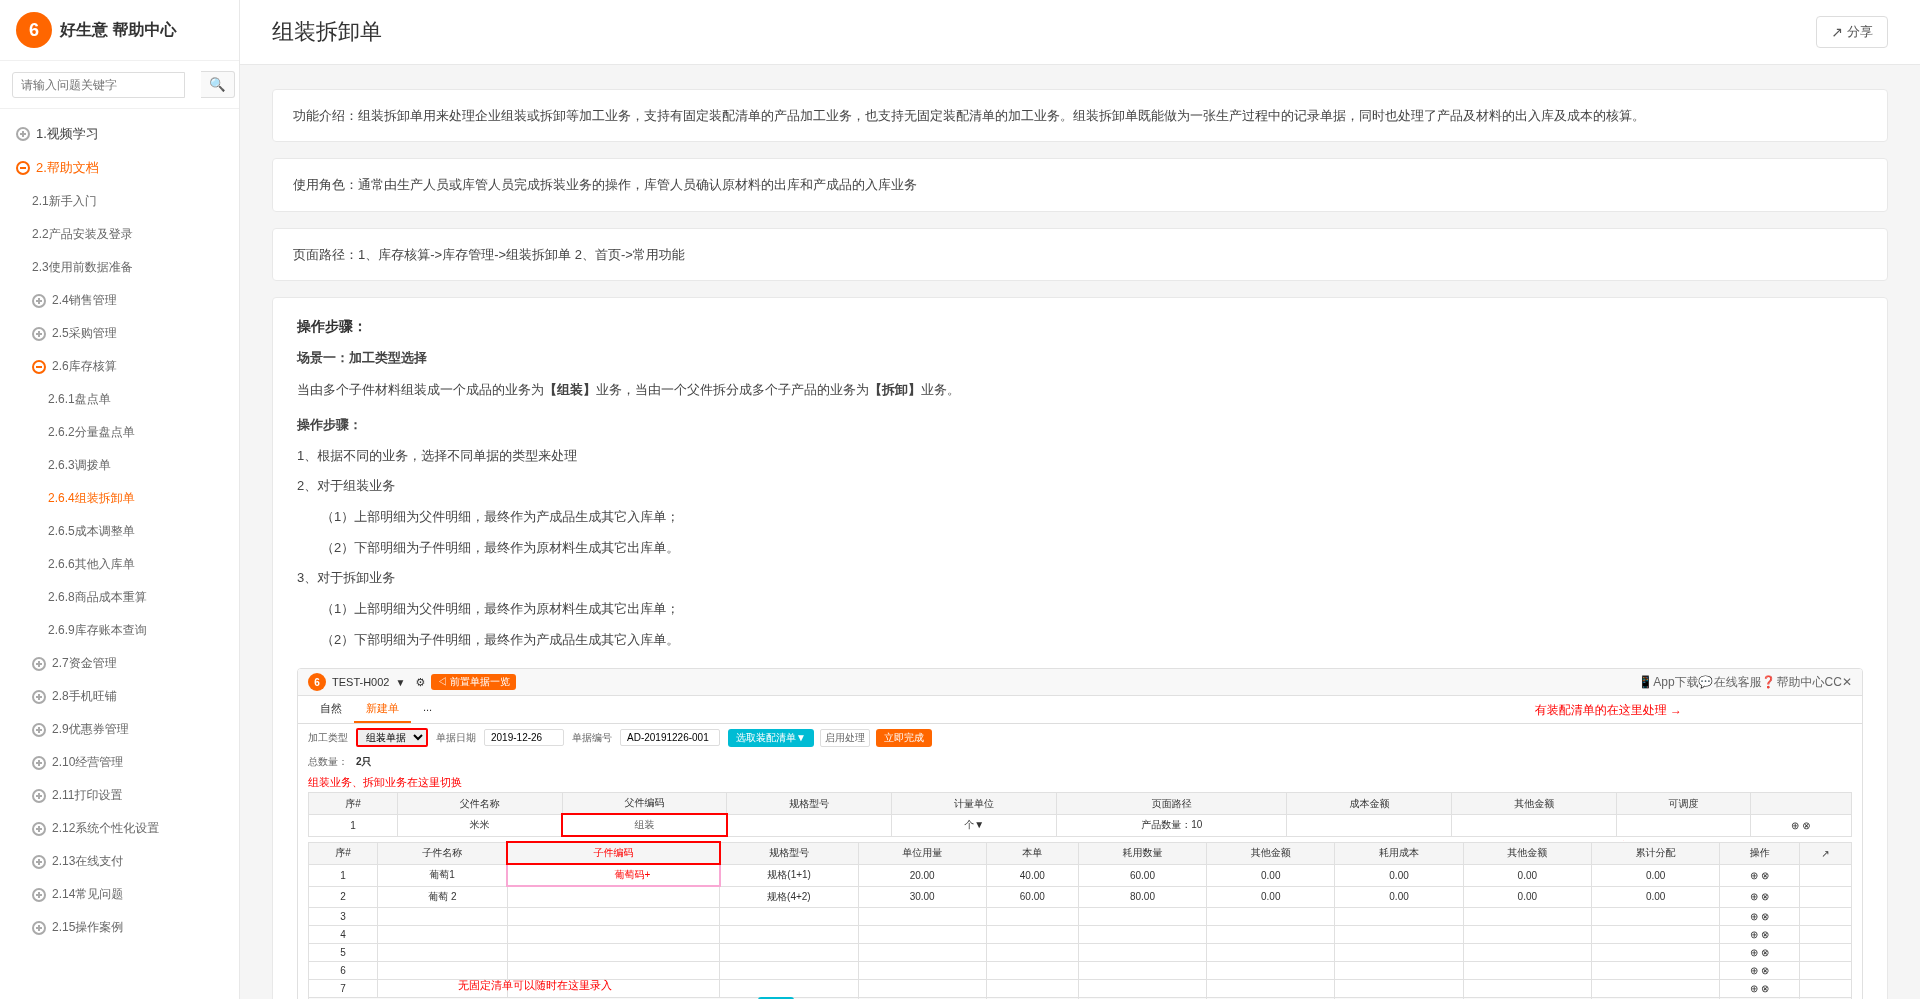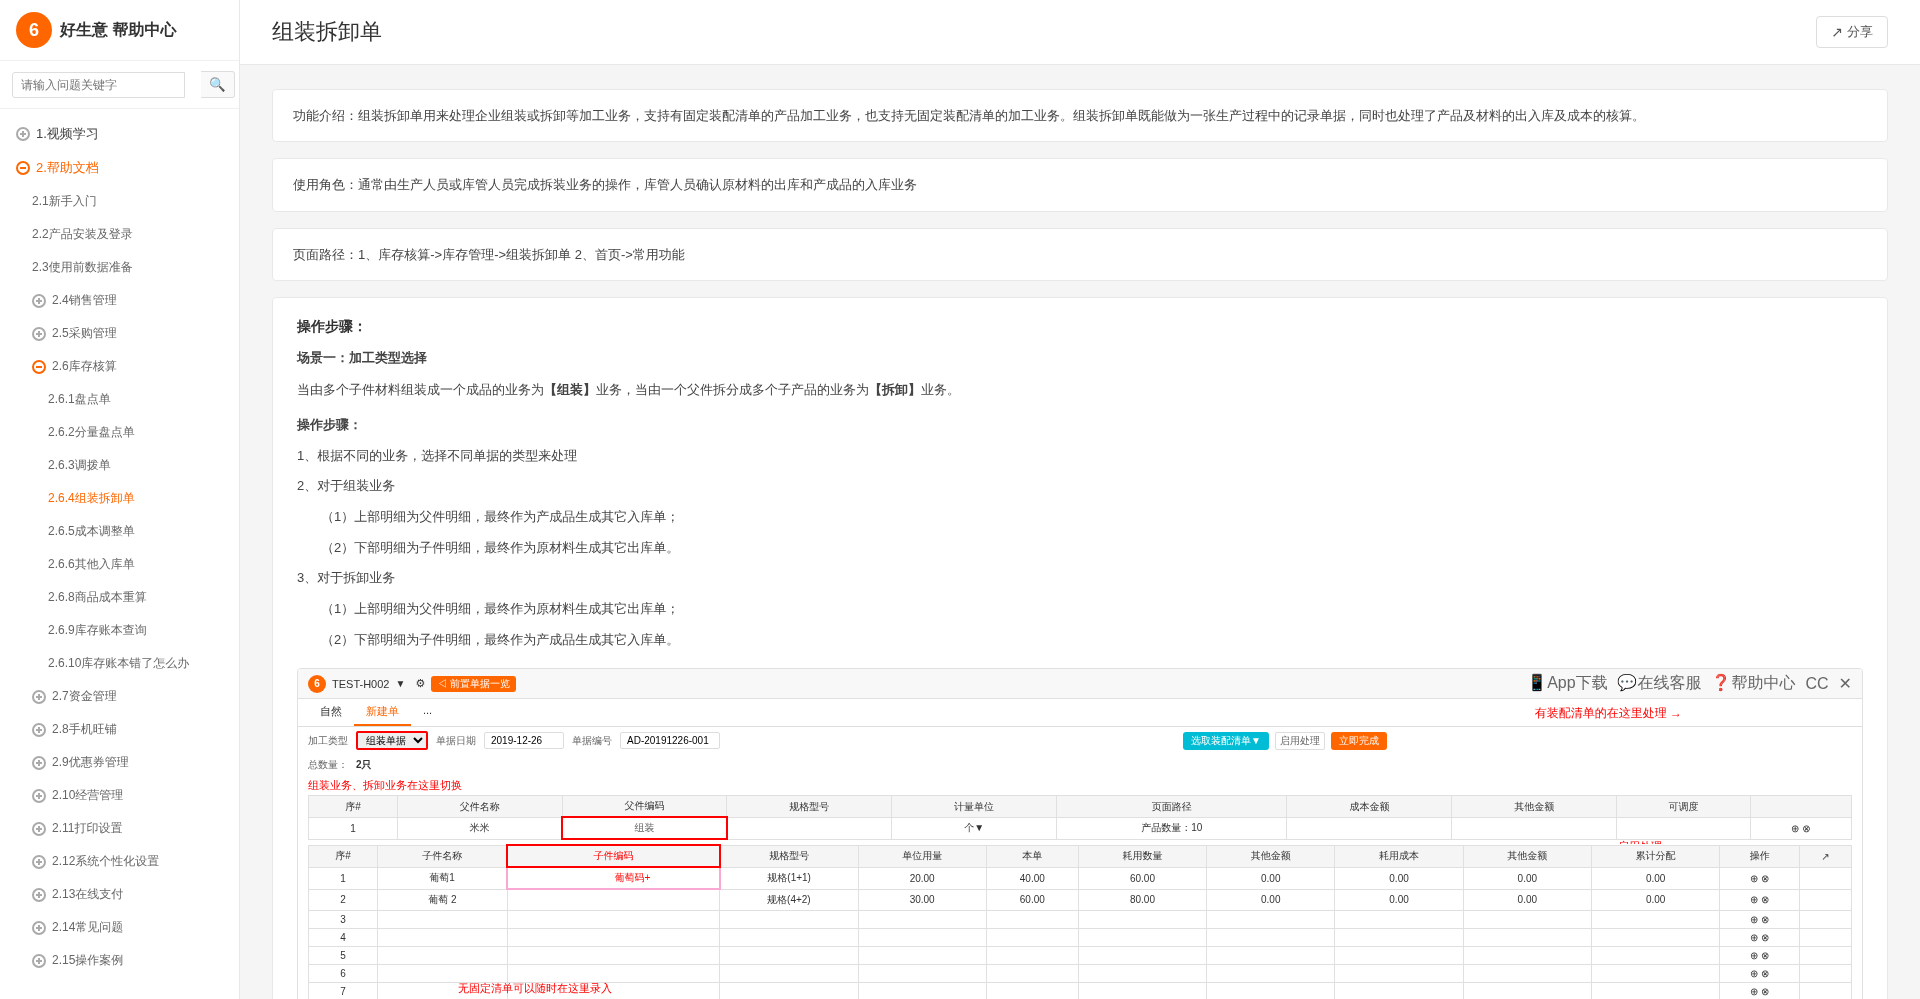--- a/index.html
+++ b/index.html
@@ -343,23 +343,20 @@
     </div>
     <div class="nav-item" style="padding-left:48px;font-size:12px;color:#666;">
       <span>2.6.6其他入库单</span>
     </div>
     <div class="nav-item" style="padding-left:48px;font-size:12px;color:#666;">
       <span>2.6.8商品成本重算</span>
     </div>
     <div class="nav-item" style="padding-left:48px;font-size:12px;color:#666;">
       <span>2.6.9库存账本查询</span>
     </div>
-    <div class="nav-item" style="padding-left:48px;font-size:12px;color:#666;">
-      <span>2.6.10库存账本错了怎么办</span>
-    </div>
 
     <div class="nav-item sub">
       <span class="circle-plus" style="border-color:#aaa;"></span>
       <span>2.7资金管理</span>
     </div>
     <div class="nav-item sub">
       <span class="circle-plus" style="border-color:#aaa;"></span>
       <span>2.8手机旺铺</span>
     </div>
     <div class="nav-item sub">
@@ -457,21 +454,21 @@
         <div class="screenshot-wrapper" style="position:relative;">
 
           <div class="mini-app-titlebar" style="background:#f8f8f8; justify-content:space-between;">
             <div style="display:flex;align-items:center;gap:6px;">
               <span style="width:18px;height:18px;background:#f60;border-radius:50%;display:inline-flex;align-items:center;justify-content:center;color:#fff;font-size:10px;font-weight:bold;">6</span>
               <span style="font-size:11px;">TEST-H002</span>
               <span style="font-size:10px;">▼</span>
               <span style="font-size:11px;margin-left:4px;">⚙</span>
               <button class="mini-btn" style="font-size:10px;padding:1px 6px;">◁ 前置单据一览</button>
             </div>
-            <div style="display:flex;align-items:center;gap:10px;font-size:16px;color:#666;">
+            <div style="display:flex;align-items:center;font-size:12px;color:#666;">
               <span>📱App下载</span>
               <span>💬在线客服</span>
               <span>❓帮助中心</span>
               <span>CC</span>
               <span style="cursor:pointer;">✕</span>
             </div>
           </div>
 
           <div style="display:flex;background:#fff;border-bottom:1px solid #ddd;padding-left:10px;">
             <div class="mini-tab">自然</div>
@@ -484,21 +481,21 @@
               <span class="mini-label">加工类型</span>
               <select style="border:2px solid #f00;border-radius:2px;font-size:10px;padding:1px 4px;">
                 <option>组装单据</option>
                 <option>拆卸单据</option>
               </select>
               <span class="mini-label">单据日期</span>
               <input class="mini-input" value="2019-12-26" style="font-size: 10px;">
               <span class="mini-label">单据编号</span>
               <input class="mini-input" value="AD-20191226-001" style="width: 100px; font-size: 10px;">
 
-              <div style="flex:1;display:flex;justify-content:center;align-items:center;gap:6px;margin-right:10px;">
+              <div style="flex:1;display:flex;justify-content:flex-start;align-items:center;gap:6px;margin-right:10px;">
                 <button style="background:#00bcd4;color:#fff;border:none;border-radius:3px;padding:2px 8px;font-size:10px;">选取装配清单▼</button>
                 <span style="font-size:10px;color:#666;border:1px solid #ddd;border-radius:2px;padding:1px 4px;">启用处理</span>
                 <button style="background:#f60;color:#fff;border:none;border-radius:3px;padding:2px 8px;font-size:10px;">立即完成</button>
               </div>
             </div>
 
             <div style="position:absolute;top:-22px;right:180px;color:#f00;font-size:12px;white-space:nowrap;">有装配清单的在这里处理 →</div>
           </div>
 
           <div class="mini-form-row">

